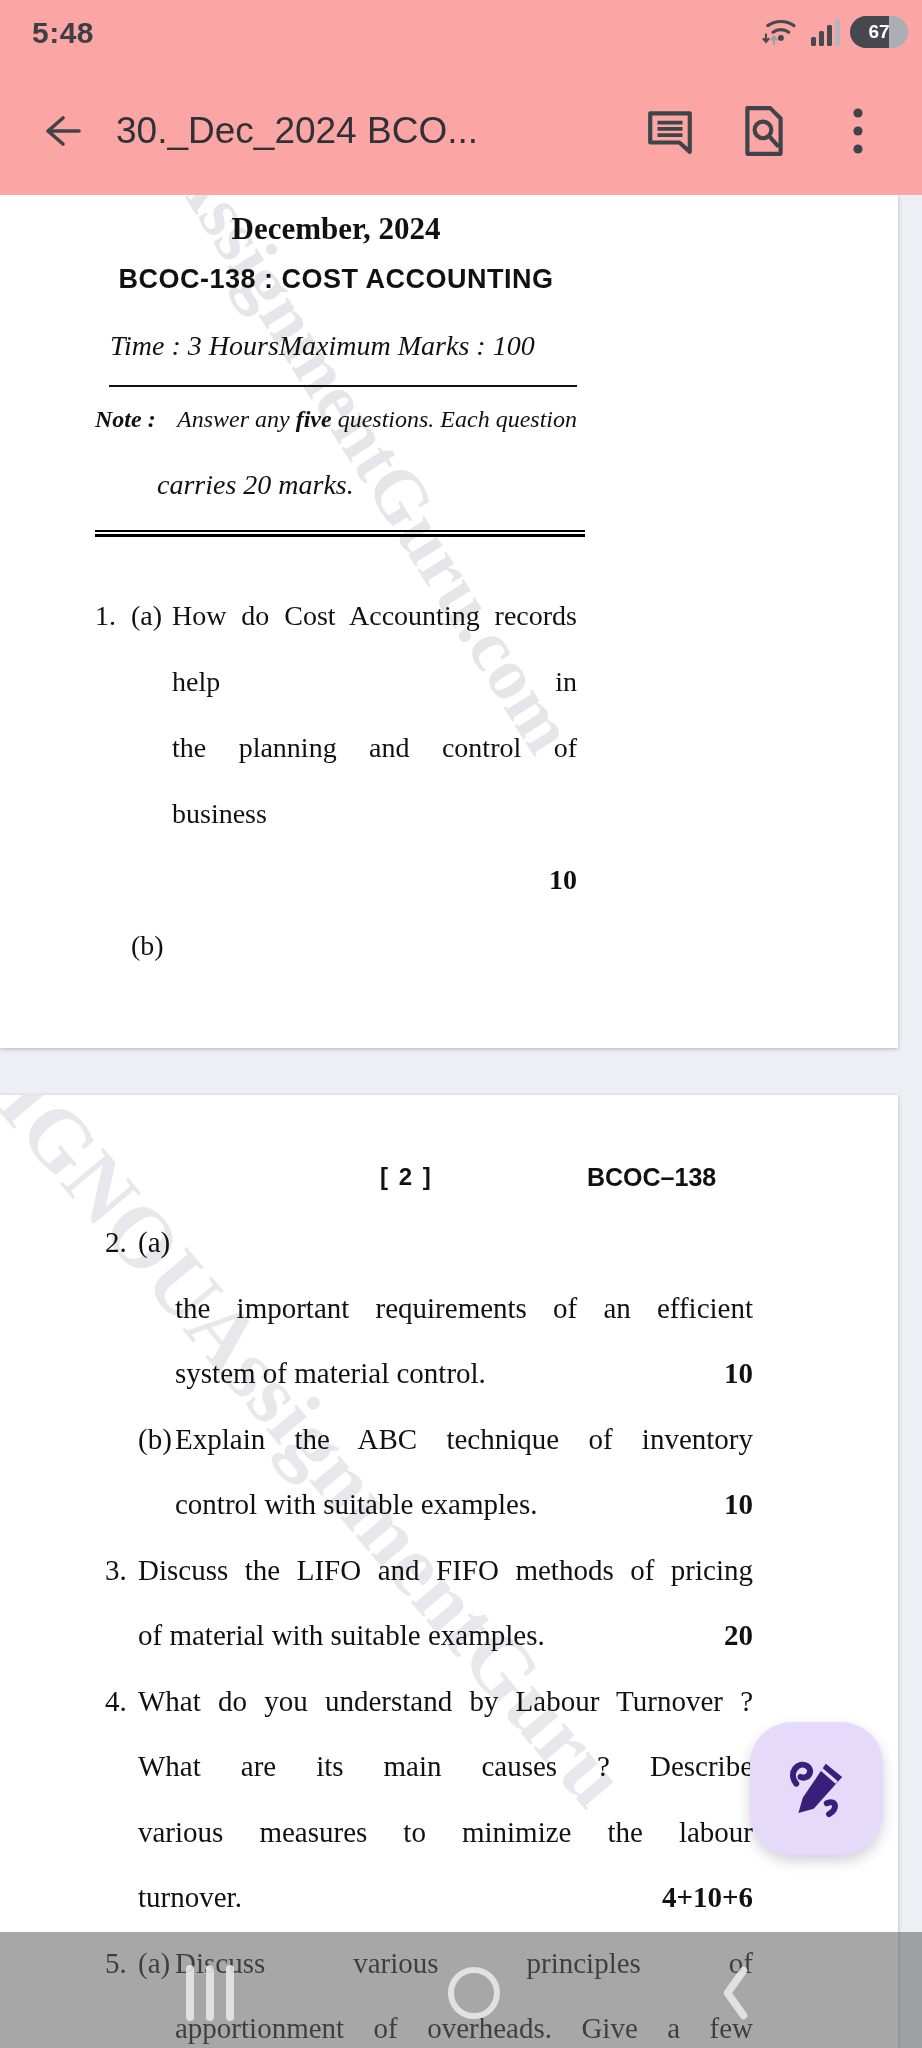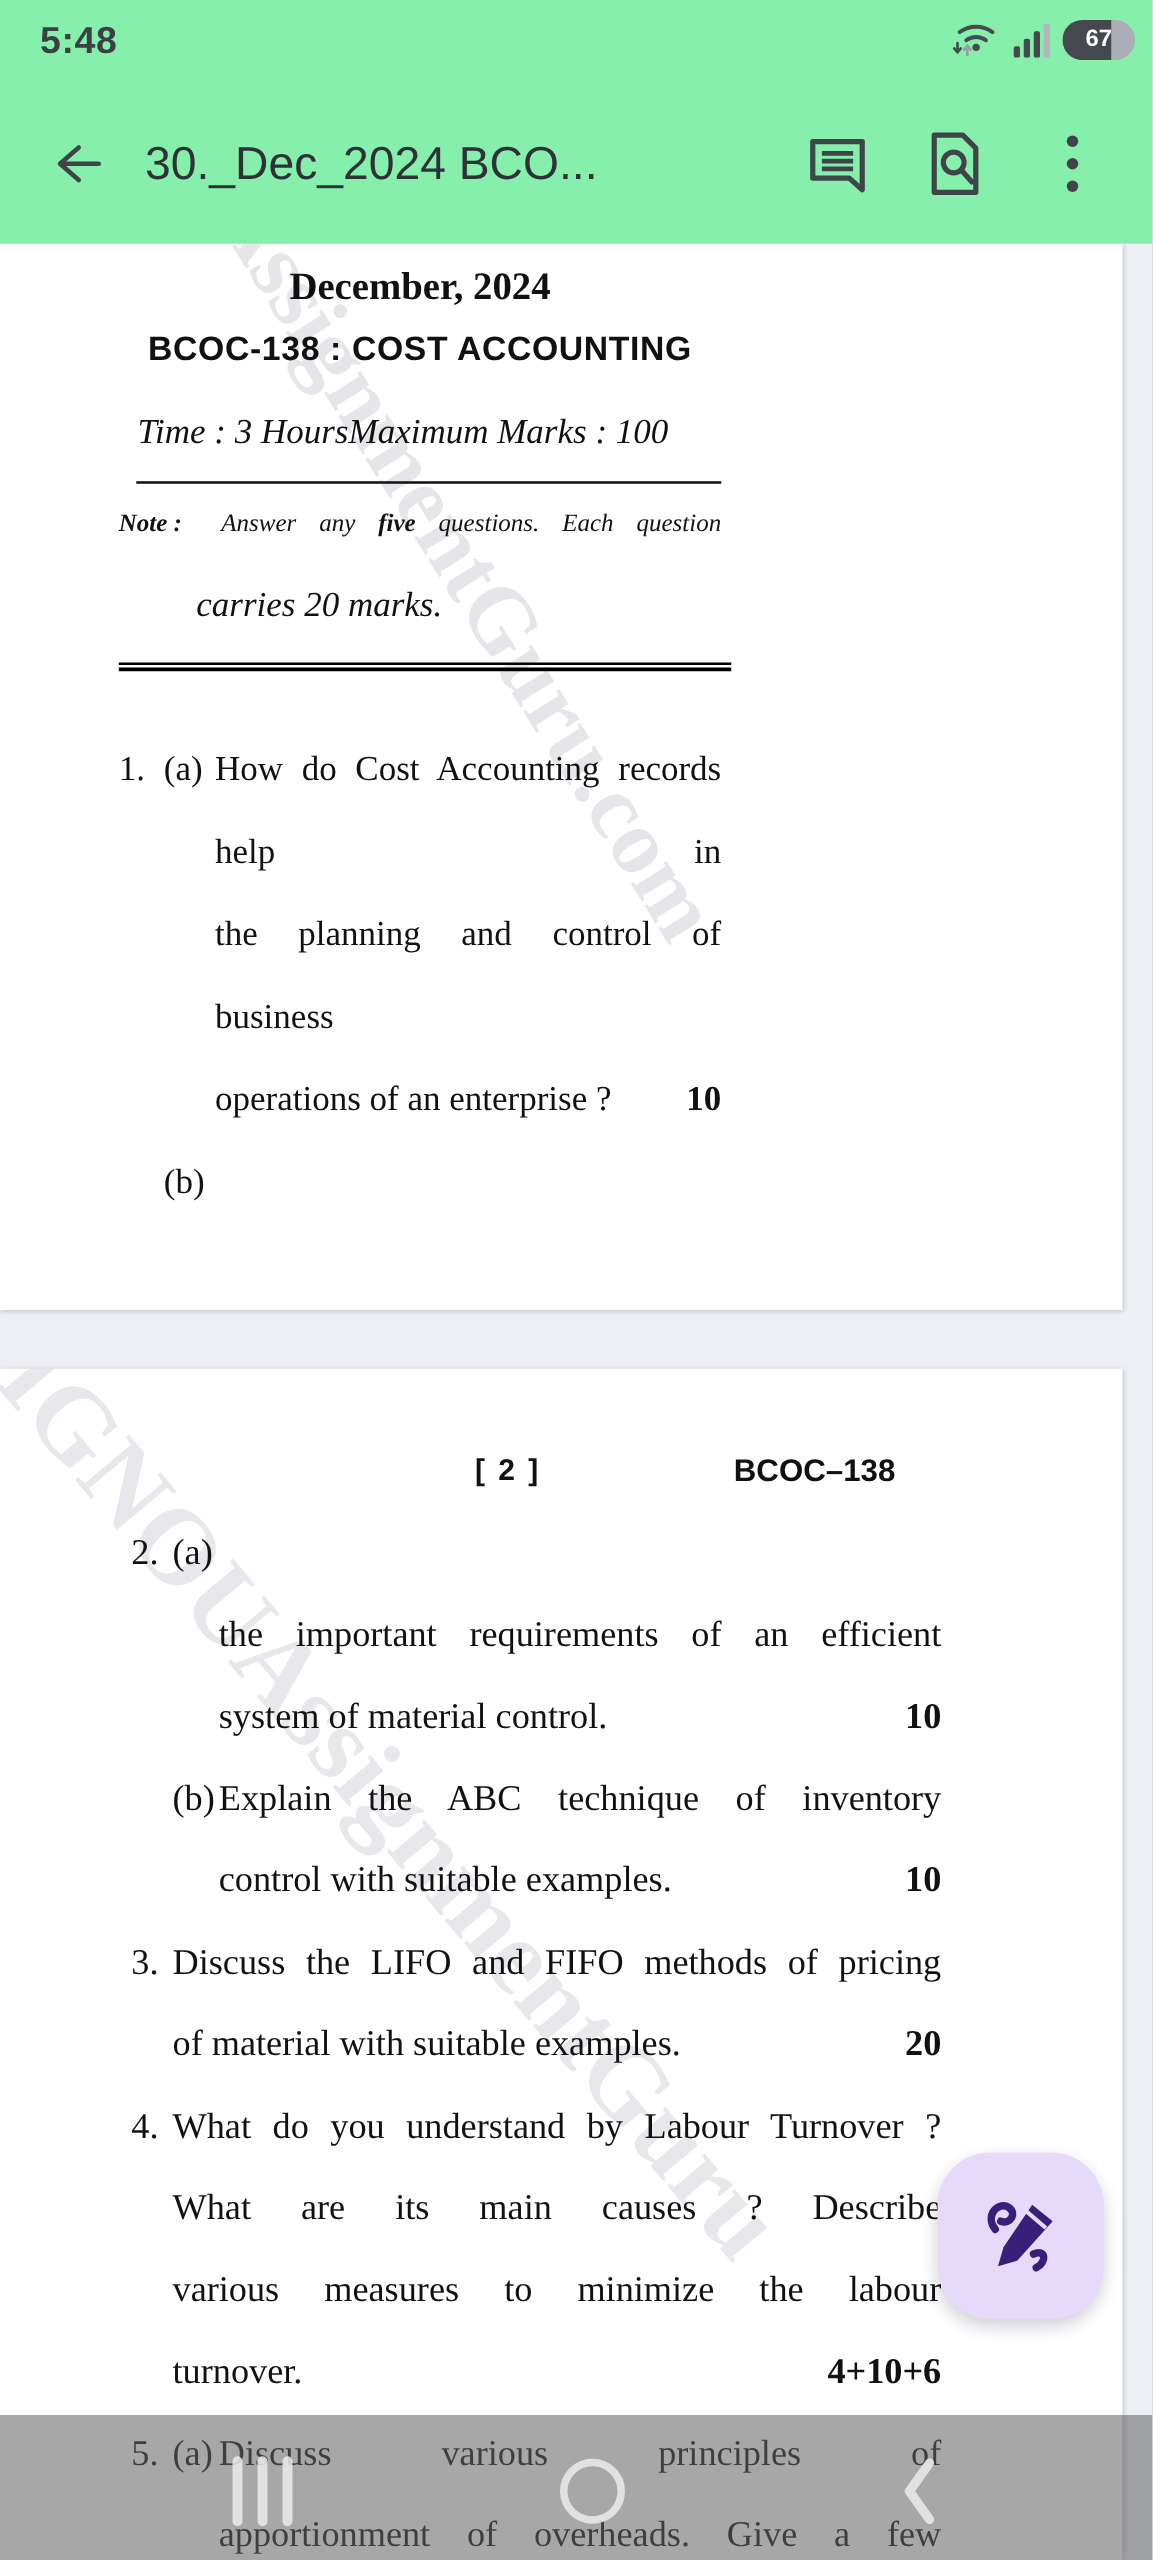--- a/index.html
+++ b/index.html
@@ -3,21 +3,21 @@
 <meta charset="utf-8">
 <style>
   * { margin:0; padding:0; box-sizing:border-box; }
   html,body { background:#c9ccd4; }
   .screen {
     position:relative; width:922px; height:2048px; overflow:hidden;
     background:#edeff4; font-family:"Liberation Sans", sans-serif;
     margin:0 auto;
   }
   
-  .topbar { position:absolute; top:0; left:0; width:922px; height:195px; background:#86efac; z-index:30; }
+  .topbar { position:absolute; top:0; left:0; width:922px; height:195px; background:#fca5a5; z-index:30; }
   .status-bar { position:absolute; top:10px; left:0; width:100%; height:44px; }
   .clock { position:absolute; left:32px; top:6px; font-size:30px; font-weight:700; color:#3c3f44; letter-spacing:.5px; }
   .status-icons { position:absolute; right:14px; top:0; height:44px; display:flex; align-items:center; gap:10px; }
   .sigbars { display:flex; align-items:flex-end; gap:3px; height:28px; }
   .sigbars i { display:block; width:5px; border-radius:1.5px; background:#46494e; }
   .sigbars i:nth-child(1){height:9px;} .sigbars i:nth-child(2){height:15px;}
   .sigbars i:nth-child(3){height:21px;} .sigbars i:nth-child(4){height:27px; background:#b3b6bc;}
   .battery { position:relative; width:58px; height:32px; border-radius:16px; background:#abaeb4; overflow:hidden; }
   .battery .fill { position:absolute; left:0; top:0; bottom:0; width:67%; background:#45484e; }
   .battery .pct { position:absolute; left:0; top:0; width:100%; height:100%;
@@ -41,21 +41,21 @@
   .wm2 { left:55px; top:-40px; transform:rotate(50deg); font-size:86px; color:rgba(60,60,95,.12); }
   
   .p1c { position:relative; margin-left:95px; width:482px;margin-top:29px;
     --numw:36px; --subw:41px; --ind1:36px; --ind2:77px; }
   .date-line { margin-top:-13px; line-height:36px; font-size:31px; font-weight:700; text-align:center; }
   .course-line { margin-top:15px; line-height:34px; font-size:27px; font-weight:700; text-align:center;
     font-family:"Liberation Sans", sans-serif; letter-spacing:.5px; }
   .tm-row { display:flex; margin-top:35px; padding-left:15px;
     line-height:30px; font-size:28px; font-style:italic; }
   .rule1 { margin-top:24px; margin-left:14px; border-top:2.5px solid #111; }
-  .note-row { display:flex; line-height:65px; font-size:20px; font-style:italic; }
+  .note-row { display:flex; line-height:65px; font-size:24px; font-style:italic; }
   .note-label { width:82px; font-weight:700; }
   .carries-row { line-height:65px; font-size:28px; font-style:italic; padding-left:62px; }
   .rule2 { margin-top:13px; height:7px; width:490px; border-top:2px solid #000; border-bottom:3px solid #000; }
   #p1rows { margin-top:46px; }
   .page1 .qrow { line-height:66px; font-size:28px; }
   
   .p2c { position:relative; margin-left:105px; width:648px;
     --numw:33px; --subw:37px; --ind1:33px; --ind2:70px; }
   .p2-header { position:relative; margin-top:68px; height:30px;
     font-family:"Liberation Sans", sans-serif; font-weight:700; }
@@ -177,21 +177,20 @@
     <span class="qtext just">How do Cost Accounting records help in</span>
 
   </div>
           <div class="qrow ind2">
 
     <span class="qtext just">the planning and control of business</span>
 
   </div>
           <div class="qrow ind2">
 
-    <span class="qtext">operations of an enterprise ?</span>
     <span class="qmarks">10</span>
   </div>
           <div class="qrow">
     <span class="qnum"></span>
     <span class="qsub">(b)</span>
 
   </div>
         </div>
 
     </div>

